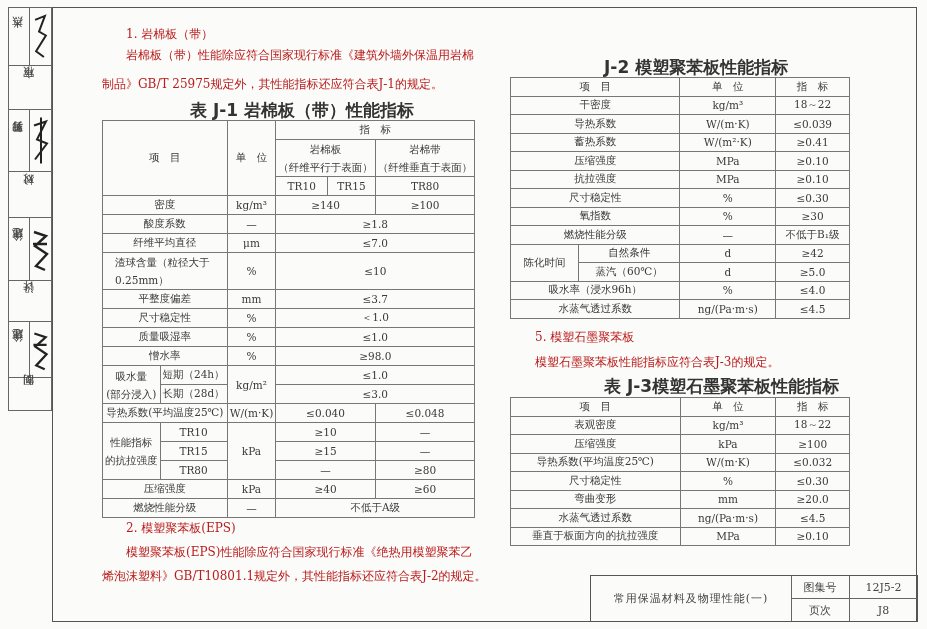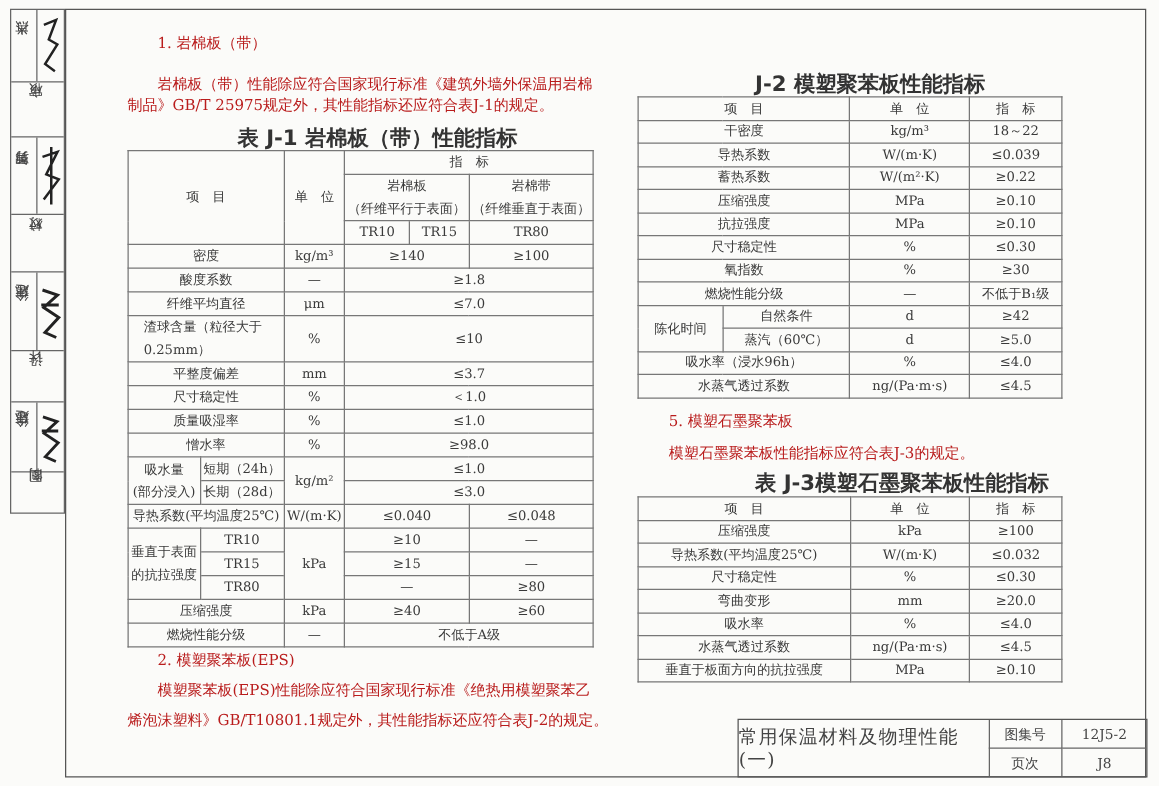--- a/index.html
+++ b/index.html
@@ -23,21 +23,21 @@
   .sig { position:absolute; right:2px; top:4px; bottom:4px; width:18px; }
   .sig svg { width:100%; height:100%; }
   .para { font-size:12px; line-height:25px; color:#b91c1c; }
   .h-sec { font-size:12px; }
   .tbl-title { font-family:"DejaVu Sans","Liberation Sans",sans-serif; font-size:17px; font-weight:bold; color:#333; }
   table { border-collapse:collapse; position:absolute; }
   td { border:1px solid #777; font-size:10.5px; text-align:center; padding:0 2px; color:#3a3a3a; white-space:nowrap; }
   .tbl1 td { height:18px; }
   .tbl2 td, .tbl3 td { height:17.5px; }
   .titleblock { left:590px; top:575px; width:328px; height:47px; border:1.5px solid #555; box-sizing:border-box; }
-  .tb-main { position:absolute; left:0; top:0; width:200px; height:45px; display:flex; align-items:center; justify-content:center; font-size:15px; letter-spacing:1px; border-right:1px solid #666; color:#444; }
+  .tb-main { position:absolute; left:0; top:0; width:200px; height:45px; display:flex; align-items:center; justify-content:center; font-size:11px; letter-spacing:1px; border-right:1px solid #666; color:#444; }
   .tb-cell { position:absolute; font-size:11px; display:flex; align-items:center; justify-content:center; color:#444; }
 </style>
 </head>
 <body>
 
 <div class="abs frame"></div>
 
 <div class="abs sidebar">
   <div class="sb-cell split" style="top:0;height:58px;">
     <span class="role" style="left:0;width:20px;">肖杰</span>
@@ -71,21 +71,21 @@
     <span class="sig"><svg viewBox="0 0 18 50">
           <path d="M3 8 L15 12 L4 22 L16 30 L5 42 L14 46 M2 20 L16 20" stroke="#222" stroke-width="2.4" fill="none"></path>
         </svg></span>
   </div>
   <div class="sb-cell single" style="top:370px;height:33px;border-bottom:none;">
     <span class="role">制图</span>
   </div>
 </div>
 
 <div class="abs para h-sec" style="left:126px;top:22px;">1. 岩棉板（带）</div>
-<div class="abs para" style="left:126px;top:55px;">岩棉板（带）性能除应符合国家现行标准《建筑外墙外保温用岩棉</div>
+<div class="abs para" style="left:126px;top:43px;">岩棉板（带）性能除应符合国家现行标准《建筑外墙外保温用岩棉</div>
 <div class="abs para" style="left:102px;top:72px;">制品》GB/T 25975规定外，其性能指标还应符合表J-1的规定。</div>
 <div class="abs tbl-title" style="left:190px;top:99px;">表 J-1 岩棉板（带）性能指标</div>
 
 <table class="tbl1" style="left:102px;top:120px;width:362px;">
   <colgroup>
       <col style="width:58px">
       <col style="width:68px">
       <col style="width:56px">
       <col style="width:48px">
       <col style="width:44px">
@@ -170,21 +170,21 @@
     <td colspan="3">≤3.0</td>
   </tr>
   <tr>
     <td colspan="2">导热系数(平均温度25℃)</td>
     <td>W/(m·K)</td>
     <td colspan="2">≤0.040</td>
     <td>≤0.048</td>
   </tr>
   <tr>
     <td rowspan="3" style="line-height:18px;">
-      <span>垂直于表面</span><br>
+      <span>性能指标</span><br>
       <span>的抗拉强度</span>
     </td>
     <td>TR10</td>
     <td rowspan="3">kPa</td>
     <td colspan="2">≥10</td>
     <td>—</td>
   </tr>
   <tr>
     <td>TR15</td>
     <td colspan="2">≥15</td>
@@ -233,21 +233,21 @@
         <td>18～22</td>
       </tr>
   <tr>
         <td colspan="2">导热系数</td>
         <td>W/(m·K)</td>
         <td>≤0.039</td>
       </tr>
   <tr>
         <td colspan="2">蓄热系数</td>
         <td>W/(m²·K)</td>
-        <td>≥0.22</td>
+        <td>≥0.41</td>
       </tr>
   <tr>
         <td colspan="2">压缩强度</td>
         <td>MPa</td>
         <td>≥0.10</td>
       </tr>
   <tr>
         <td colspan="2">抗拉强度</td>
         <td>MPa</td>
         <td>≥0.10</td>
@@ -300,43 +300,43 @@
       <col style="width:96px">
       <col style="width:74px">
     </colgroup>
   <tbody>
       <tr>
     <td>项　目</td>
     <td>单　位</td>
     <td>指　标</td>
   </tr>
   <tr>
+        <td>表观密度</td>
+        <td>kg/m³</td>
+        <td>18～22</td>
+      </tr>
+  <tr>
         <td>压缩强度</td>
         <td>kPa</td>
         <td>≥100</td>
       </tr>
   <tr>
         <td>导热系数(平均温度25℃)</td>
         <td>W/(m·K)</td>
         <td>≤0.032</td>
       </tr>
   <tr>
         <td>尺寸稳定性</td>
         <td>%</td>
         <td>≤0.30</td>
       </tr>
   <tr>
         <td>弯曲变形</td>
         <td>mm</td>
         <td>≥20.0</td>
-      </tr>
-  <tr>
-        <td>吸水率</td>
-        <td>%</td>
-        <td>≤4.0</td>
       </tr>
   <tr>
         <td>水蒸气透过系数</td>
         <td>ng/(Pa·m·s)</td>
         <td>≤4.5</td>
       </tr>
   <tr>
         <td>垂直于板面方向的抗拉强度</td>
         <td>MPa</td>
         <td>≥0.10</td>

